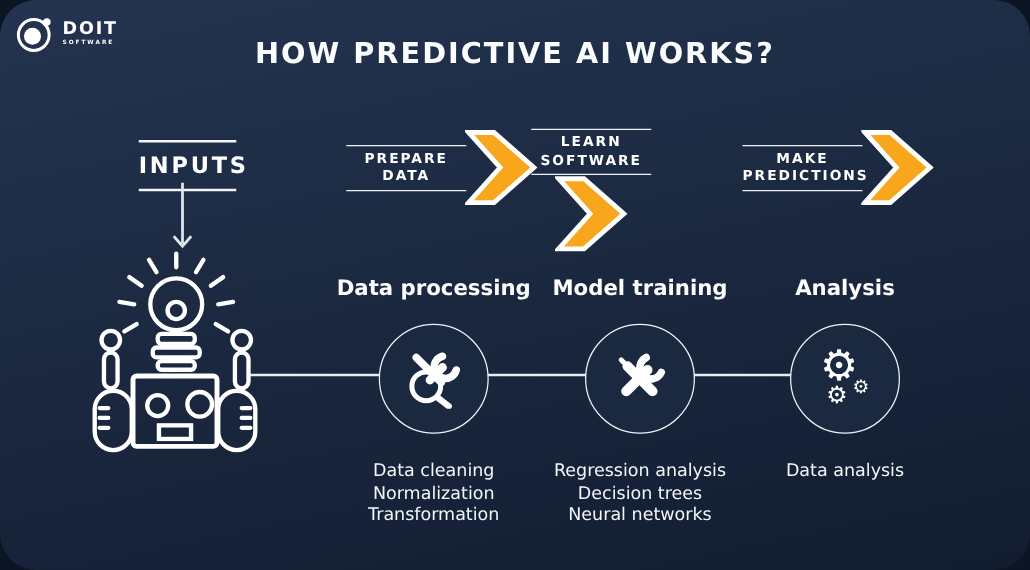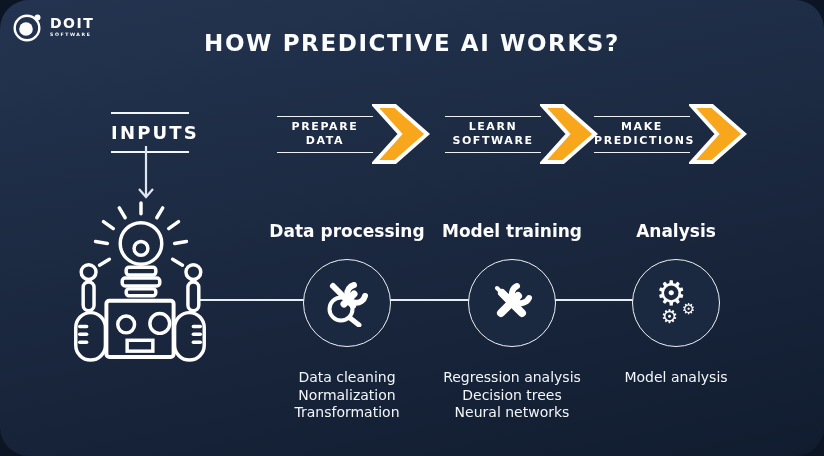--- a/index.html
+++ b/index.html
@@ -33,21 +33,21 @@
     position: absolute; left: 111px; top: 112px; width: 78px;
     border-top: 2px solid #f2f5f9; border-bottom: 2px solid #f2f5f9;
     padding: 8px 0; text-align: center;
   }
   .inputs-box span { font-size: 18px; font-weight: bold; letter-spacing: 2.2px; }
 
   .down-arrow { position: absolute; left: 135px; top: 146px; }
 
   
   .step { position: absolute; top: 103px; height: 62px; display: flex; align-items: center; }
-  .step-1 { left: 277px; } .step-2 { left: 445px; } .step-3 { left: 594px; }
+  .step-1 { left: 277px; } .step-2 { left: 425px; flex-direction: column; } .step-3 { left: 594px; }
   .step-label {
     width: 96px; text-align: center;
     border-top: 1.5px solid #eef2f7; border-bottom: 1.5px solid #eef2f7;
     padding: 3px 0;
   }
   .step-label div { font-size: 11px; font-weight: bold; letter-spacing: 1.6px; line-height: 14.5px; }
   .chevron { margin-left: -1px; flex: 0 0 auto; }
 
   
   .connector {
@@ -227,17 +227,17 @@
   <div class="stage c3">
     <div class="stage-title">Analysis</div>
     <div class="stage-circle">
       <div class="gears">
         <span class="gear-lg">⚙</span>
         <span class="gear-md">⚙</span>
         <span class="gear-sm">⚙</span>
       </div>
     </div>
     <div class="stage-list">
-      <div>Model analysis</div>
+      <div>Data analysis</div>
     </div>
   </div>
 
 </div>
 
 </body></html>

